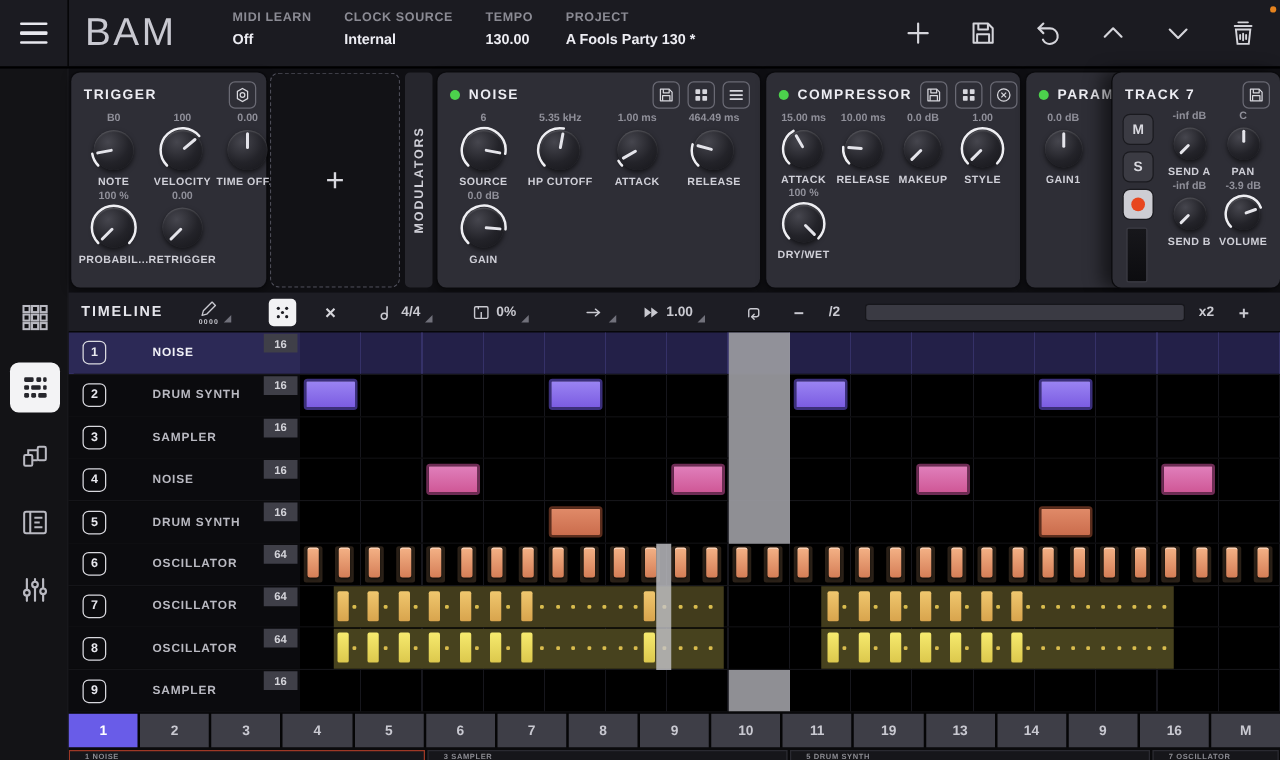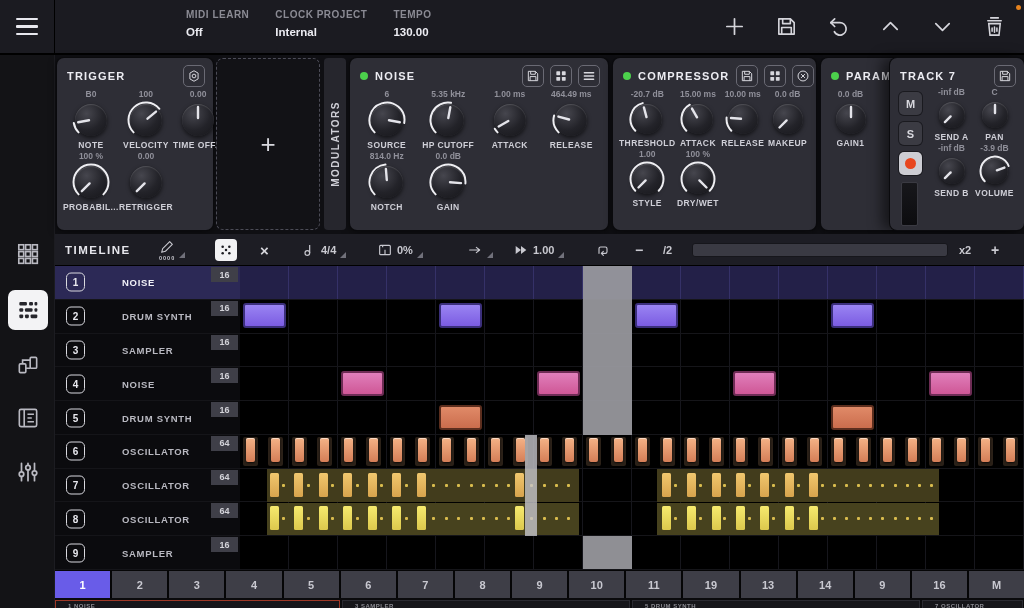--- a/index.html
+++ b/index.html
@@ -94,32 +94,37 @@
 <body>
 
 <div class="app">
 
   <div class="topbar">
     <div class="hamb">
         <i></i>
         <i></i>
         <i></i>
       </div>
+    <div class="logo">BAM</div>
     <div class="tbfields" id="tb-fields">
         <div class="tbf">
           <div class="l">MIDI LEARN</div>
           <div class="v">Off</div>
         </div>
         <div class="tbf">
-          <div class="l">CLOCK PROJECT</div>
+          <div class="l">CLOCK SOURCE</div>
           <div class="v">Internal</div>
         </div>
         <div class="tbf">
           <div class="l">TEMPO</div>
           <div class="v">130.00</div>
+        </div>
+        <div class="tbf">
+          <div class="l">PROJECT</div>
+          <div class="v">A Fools Party 130 *</div>
         </div>
       </div>
     <div class="tbactions" id="tb-actions">
         <div class="ab">
           <svg viewBox="0 0 24 24">
             <path d="M12 4v16M4 12h16" fill="none" stroke="currentColor" stroke-width="1.8" stroke-linecap="round"></path>
           </svg>
         </div>
         <div class="ab">
           <svg viewBox="0 0 24 24">
@@ -335,28 +340,20 @@
               </svg></div>
             <div class="klab">ATTACK</div>
           </div>
           <div class="kcell">
             <div class="kval">464.49 ms</div>
             <div class="knob" style="width: 38px; height: 38px;"><div class="face" style="left: 3px; top: 3px; width: 32px; height: 32px;"></div><svg width="38" height="38" viewBox="0 0 38 38" style="position:relative">
                 <path d="M6.6 31.4 A17.5 17.5 0 0 1 2.1 14.5" fill="none" stroke="#eeeef2" stroke-width="2" stroke-linecap="round"></path>
                 <line x1="17.1" y1="18.5" x2="6.4" y2="15.6" stroke="#e4e4ea" stroke-width="2.4" stroke-linecap="round"></line>
               </svg></div>
             <div class="klab">RELEASE</div>
-          </div>
-          <div class="kcell">
-            <div class="kval">814.0 Hz</div>
-            <div class="knob" style="width: 38px; height: 38px;"><div class="face" style="left: 3px; top: 3px; width: 32px; height: 32px;"></div><svg width="38" height="38" viewBox="0 0 38 38" style="position:relative">
-                <path d="M6.6 31.4 A17.5 17.5 0 0 1 17.5 1.6" fill="none" stroke="#eeeef2" stroke-width="2" stroke-linecap="round"></path>
-                <line x1="18.8" y1="17.0" x2="17.9" y2="6.0" stroke="#e4e4ea" stroke-width="2.4" stroke-linecap="round"></line>
-              </svg></div>
-            <div class="klab">NOTCH</div>
           </div>
           <div class="kcell">
             <div class="kval">0.0 dB</div>
             <div class="knob" style="width: 38px; height: 38px;"><div class="face" style="left: 3px; top: 3px; width: 32px; height: 32px;"></div><svg width="38" height="38" viewBox="0 0 38 38" style="position:relative">
                 <path d="M6.6 31.4 A17.5 17.5 0 1 1 36.4 20.5" fill="none" stroke="#eeeef2" stroke-width="2" stroke-linecap="round"></path>
                 <line x1="21.0" y1="19.2" x2="32.0" y2="20.1" stroke="#e4e4ea" stroke-width="2.4" stroke-linecap="round"></line>
               </svg></div>
             <div class="klab">GAIN</div>
           </div>
         </div>
@@ -389,28 +386,20 @@
               <svg viewBox="0 0 24 24">
                 <g fill="none" stroke="currentColor" stroke-width="1.7">
                   <circle cx="12" cy="12" r="8.5"></circle>
                   <path d="M8.7 8.7l6.6 6.6M15.3 8.7l-6.6 6.6"></path>
                 </g>
               </svg>
             </span>
           </span>
         </div>
         <div class="kgrid" style="grid-template-columns: repeat(4, 1fr);">
-          <div class="kcell">
-            <div class="kval">-20.7 dB</div>
-            <div class="knob" style="width: 36px; height: 36px;"><div class="face" style="left: 3px; top: 3px; width: 30px; height: 30px;"></div><svg width="36" height="36" viewBox="0 0 36 36" style="position:relative">
-                <path d="M6.3 29.7 A16.5 16.5 0 0 1 13.7 2.1" fill="none" stroke="#eeeef2" stroke-width="2" stroke-linecap="round"></path>
-                <line x1="17.5" y1="16.1" x2="14.9" y2="6.4" stroke="#e4e4ea" stroke-width="2.4" stroke-linecap="round"></line>
-              </svg></div>
-            <div class="klab">THRESHOLD</div>
-          </div>
           <div class="kcell">
             <div class="kval">15.00 ms</div>
             <div class="knob" style="width: 36px; height: 36px;"><div class="face" style="left: 3px; top: 3px; width: 30px; height: 30px;"></div><svg width="36" height="36" viewBox="0 0 36 36" style="position:relative">
                 <path d="M6.3 29.7 A16.5 16.5 0 0 1 9.8 3.7" fill="none" stroke="#eeeef2" stroke-width="2" stroke-linecap="round"></path>
                 <line x1="17.0" y1="16.3" x2="12.0" y2="7.6" stroke="#e4e4ea" stroke-width="2.4" stroke-linecap="round"></line>
               </svg></div>
             <div class="klab">ATTACK</div>
           </div>
           <div class="kcell">
             <div class="kval">10.00 ms</div>

